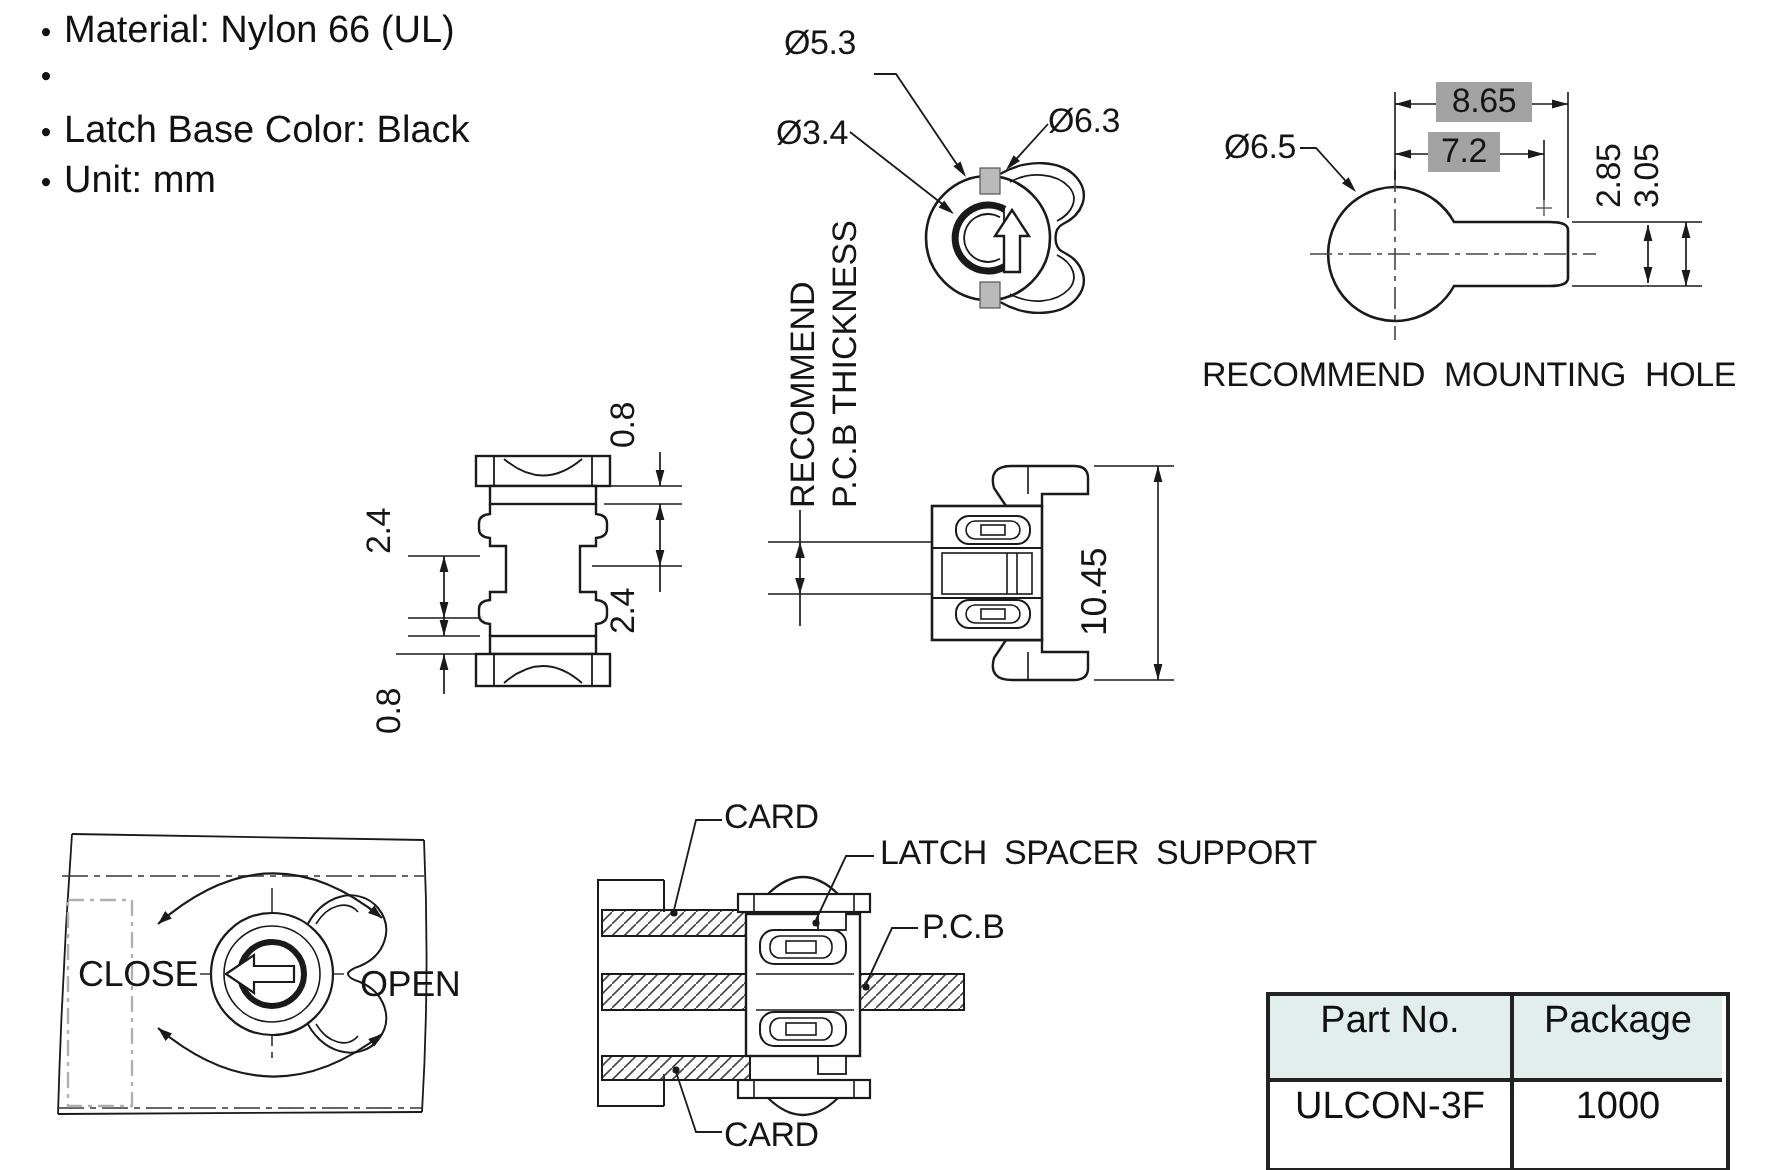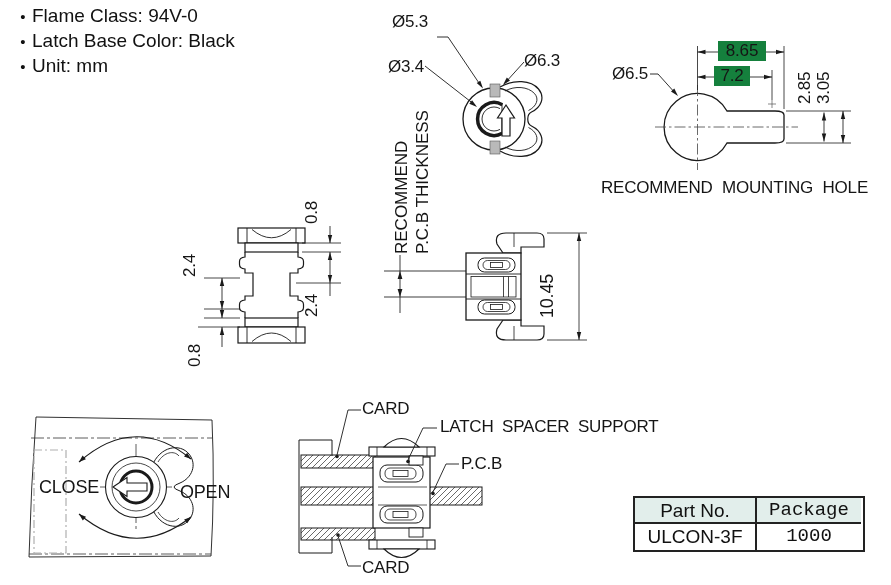--- a/index.html
+++ b/index.html
@@ -1,39 +1,39 @@
 <!DOCTYPE html>
 <html><head>
 <meta charset="utf-8">
 <style>
   html,body{margin:0;padding:0;background:#fff;}
   #canvas{position:relative;width:891px;height:585px;background:#ffffff;overflow:hidden;
           font-family:"Liberation Sans", sans-serif;color:#111;}
   svg{position:absolute;left:0;top:0;}
   .lbl{position:absolute;white-space:nowrap;font-size:17px;letter-spacing:-0.2px;color:#151515;}
   .dim{font-size:17px;}
-  .dimbg{background:#15803d;padding:0 2px;text-align:center;}
+  .dimbg{background:#a3a3a3;padding:0 2px;text-align:center;}
   .rot{position:absolute;white-space:nowrap;font-size:17px;height:18px;line-height:18px;
        transform:rotate(-90deg);transform-origin:0 100%;color:#151515;letter-spacing:-0.2px;}
   .vnote{position:absolute;white-space:pre-line;font-size:17px;line-height:21px;
          transform:rotate(-90deg);transform-origin:0 0;color:#151515;}
   .note{font-size:17px;word-spacing:5px;}
   
   .specs{position:absolute;left:14px;top:5px;}
   .spec-item{display:flex;align-items:baseline;height:25px;font-size:19px;}
   .spec-item .bullet{width:18px;text-align:center;font-size:15px;flex:0 0 18px;}
   .spec-item .bullet::before{content:"\2022";}
   .spec-item.accent{color:#1b96d8;}
   
   .order-table{position:absolute;left:633px;top:496px;width:228px;border:2px solid #222;
                font-size:19px;}
   .tr{display:flex;}
-  .tr > div{box-sizing:border-box;text-align:center;height:26px;line-height:25px;}
+  .tr > div{box-sizing:border-box;text-align:center;height:43px;line-height:25px;}
   .tr > div:first-child{width:122px;border-right:2px solid #222;}
-  .tr > div:last-child{width:104px;font-family:Liberation Mono, monospace;}
+  .tr > div:last-child{width:104px;}
   .th-row > div{background:#e2eeeb;border-bottom:2px solid #222;}
   .big{font-size:18px;}
 </style>
 </head>
 <body>
 
 <div id="canvas">
 
   <svg width="891" height="585" viewBox="0 0 891 585">
     <defs>
@@ -285,21 +285,24 @@
         <circle cx="408" cy="461.5" r="1.8"></circle>
         <circle cx="433" cy="493.5" r="1.8"></circle>
         <circle cx="338" cy="535" r="1.8"></circle>
       </g>
     </g>
   </svg>
 
   <div class="specs">
     <div class="spec-item">
         <span class="bullet"></span>
-        <span>Flame Class: 94V-0</span>
+        <span>Material: Nylon 66 (UL)</span>
+      </div>
+    <div class="spec-item">
+        <span class="bullet"></span>
       </div>
     <div class="spec-item">
         <span class="bullet"></span>
         <span>Latch Base Color: Black</span>
       </div>
     <div class="spec-item">
         <span class="bullet"></span>
         <span>Unit: mm</span>
       </div>
   </div>

